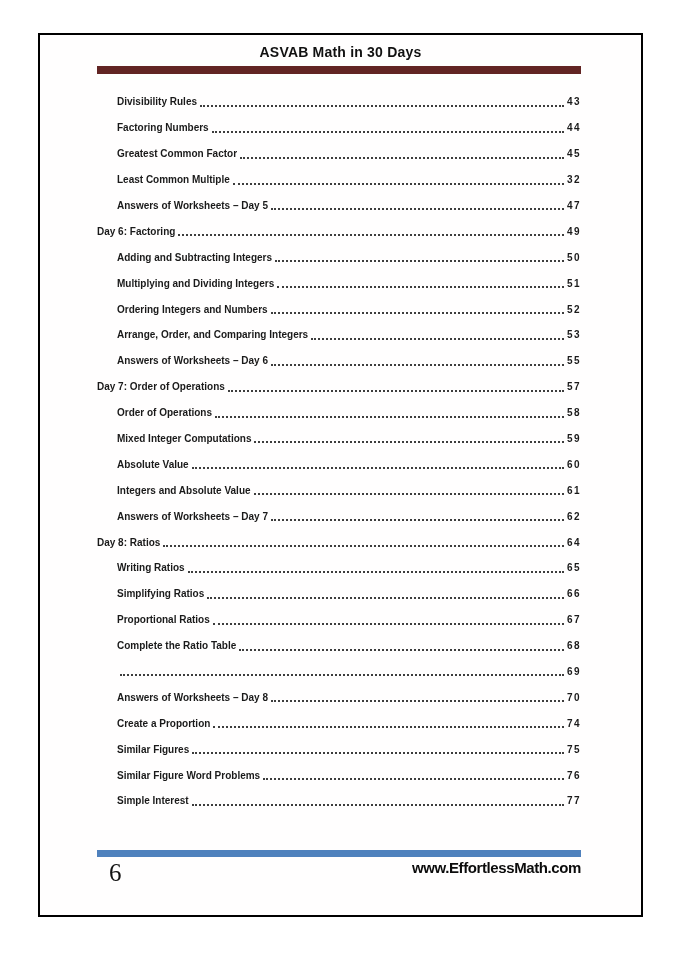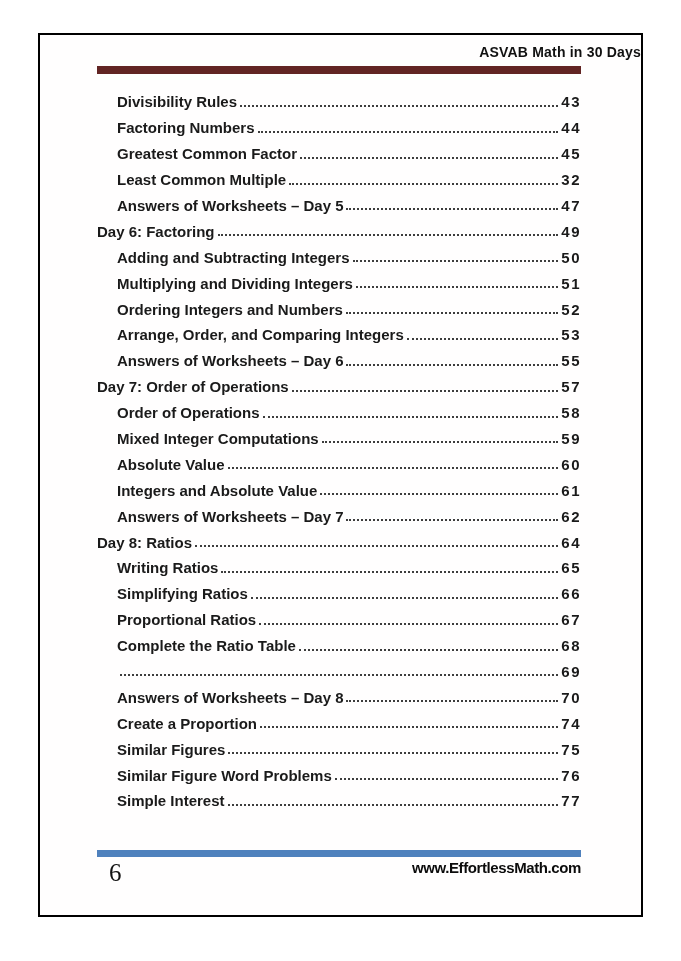--- a/index.html
+++ b/index.html
@@ -19,21 +19,21 @@
     width: 605px;
     height: 884px;
     border: 2px solid #000000;
     background: #fffefe;
   }
   .header-title {
     position: absolute;
     top: 9px;
     left: 0;
     right: 0;
-    text-align: right;
+    text-align: center;
     font-size: 14px;
     font-weight: bold;
     color: #111111;
     letter-spacing: 0.2px;
   }
   .header-bar {
     position: absolute;
     top: 31px;
     left: 57px;
     width: 484px;
@@ -42,21 +42,21 @@
   .toc {
     position: absolute;
     top: 54px;
     left: 57px;
     width: 484px;
   }
   .toc-row {
     height: 25.9px;
     display: flex;
     align-items: center;
-    font-size: 15px;
+    font-size: 10px;
     font-weight: bold;
     color: #1a1a1a;
     white-space: nowrap;
   }
   .toc-row.level-2 { padding-left: 20px; }
   .toc-leader {
     flex: 1;
     align-self: flex-end;
     border-bottom: 2px dotted #3d3d3d;
     margin: 0 3px 8px 3px;

